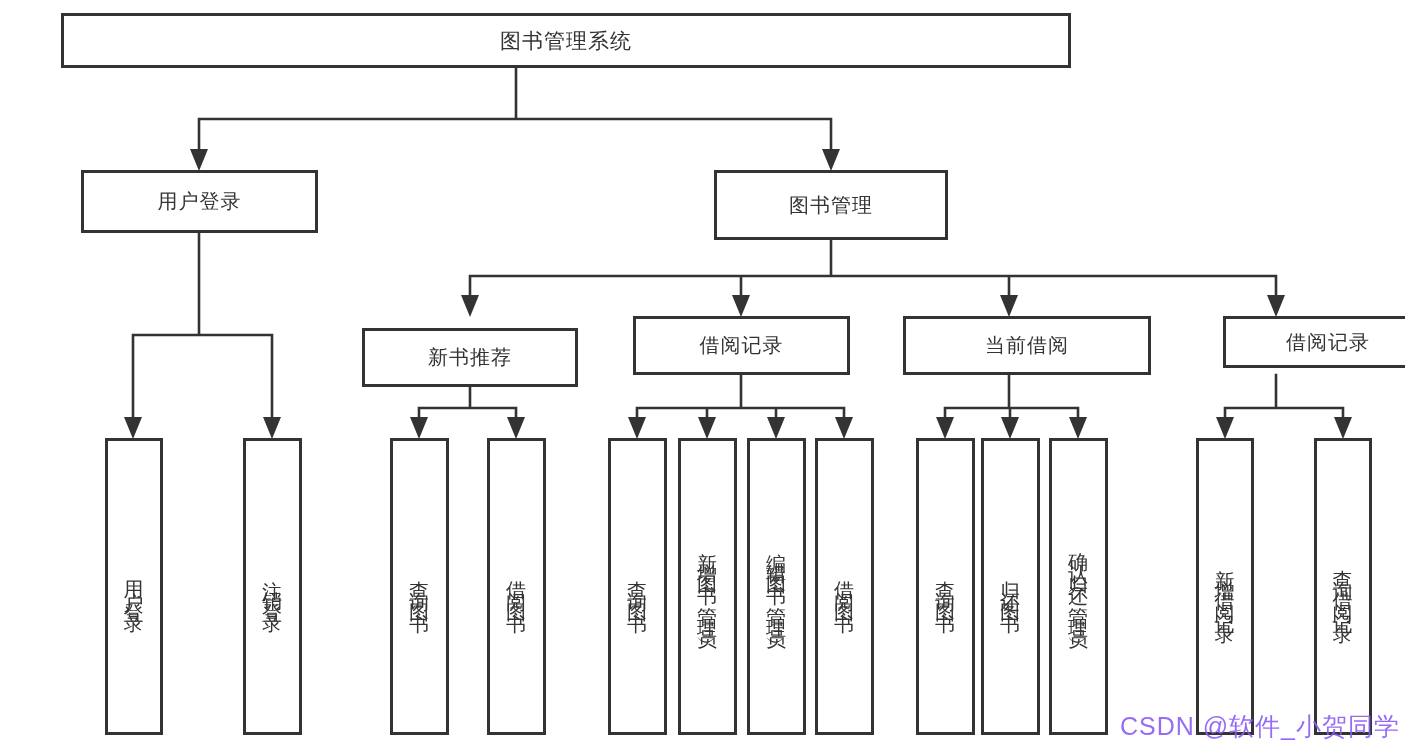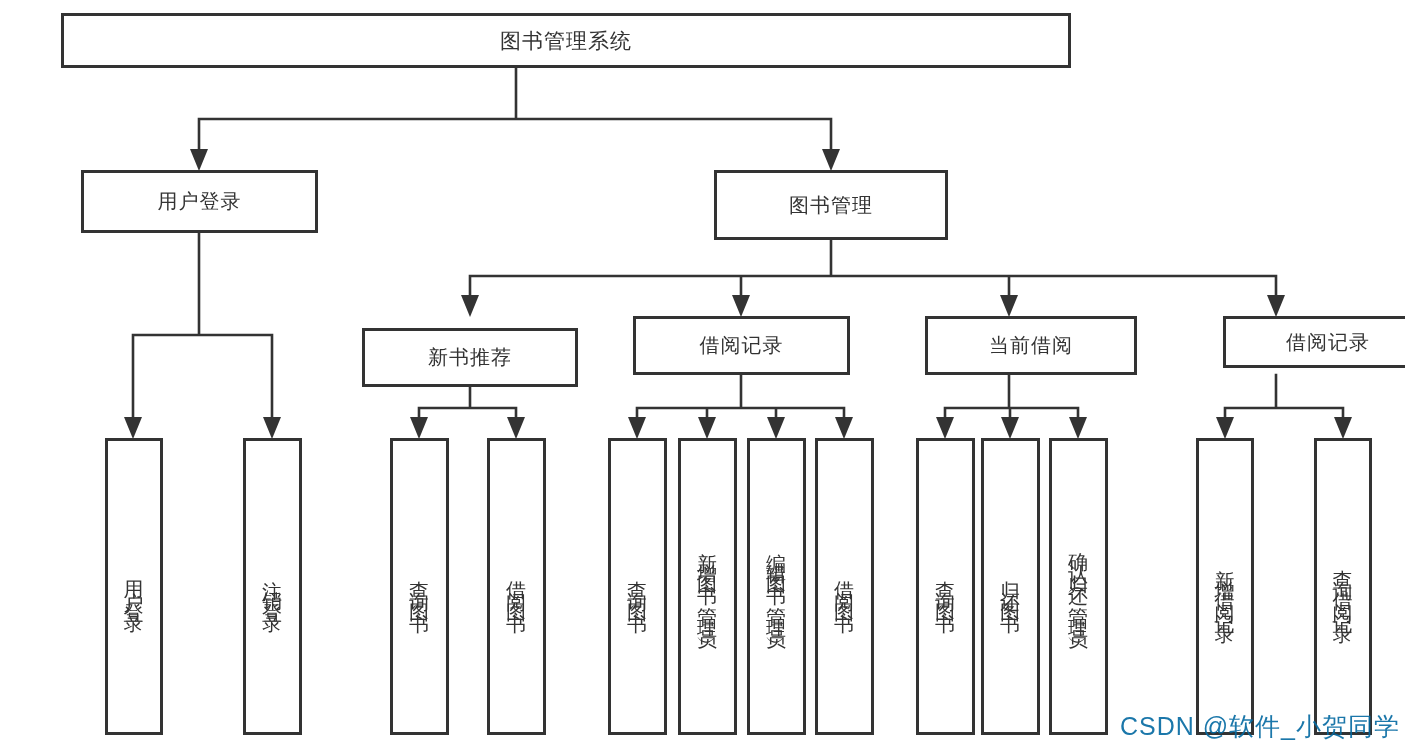--- a/index.html
+++ b/index.html
@@ -101,36 +101,36 @@
     </g>
   </svg>
 
   <div class="box root" style="left:13px;top:13px;width:1010px;height:55px;">图书管理系统</div>
 
   <div class="box" style="left:81px;top:170px;width:237px;height:63px;">用户登录</div>
   <div class="box" style="left:714px;top:170px;width:234px;height:70px;">图书管理</div>
 
   <div class="box" style="left:362px;top:328px;width:216px;height:59px;">新书推荐</div>
   <div class="box" style="left:633px;top:316px;width:217px;height:59px;">借阅记录</div>
-  <div class="box" style="left:903px;top:316px;width:212px;height:59px;margin-left:22px;">当前借阅</div>
+  <div class="box" style="left:903px;top:316px;width:248px;height:59px;">当前借阅</div>
   <div class="box" style="left:1223px;top:316px;width:210px;height:52px;">借阅记录</div>
 
   <div class="box vbox" style="left:105px;top:438px;width:58px;height:297px;">用户登录</div>
   <div class="box vbox" style="left:243px;top:438px;width:59px;height:297px;">注销登录</div>
 
   <div class="box vbox" style="left:390px;top:438px;width:59px;height:297px;">查询图书</div>
   <div class="box vbox" style="left:487px;top:438px;width:59px;height:297px;">借阅图书</div>
 
   <div class="box vbox" style="left:608px;top:438px;width:59px;height:297px;">查询图书</div>
   <div class="box vbox" style="left:678px;top:438px;width:59px;height:297px;">新增图书（管理员）</div>
   <div class="box vbox" style="left:747px;top:438px;width:59px;height:297px;">编辑图书（管理员）</div>
   <div class="box vbox" style="left:815px;top:438px;width:59px;height:297px;">借阅图书</div>
 
   <div class="box vbox" style="left:916px;top:438px;width:59px;height:297px;">查询图书</div>
   <div class="box vbox" style="left:981px;top:438px;width:59px;height:297px;">归还图书</div>
   <div class="box vbox" style="left:1049px;top:438px;width:59px;height:297px;">确认归还（管理员）</div>
 
   <div class="box vbox" style="left:1196px;top:438px;width:58px;height:297px;">新增借阅记录</div>
   <div class="box vbox" style="left:1314px;top:438px;width:58px;height:297px;">查询借阅记录</div>
 
-  <div id="watermark" style="color: #0369a1;">CSDN @软件_小贺同学</div>
+  <div id="watermark" style="color: #8b5cf6;">CSDN @软件_小贺同学</div>
 
 </div>
 
 </body></html>

